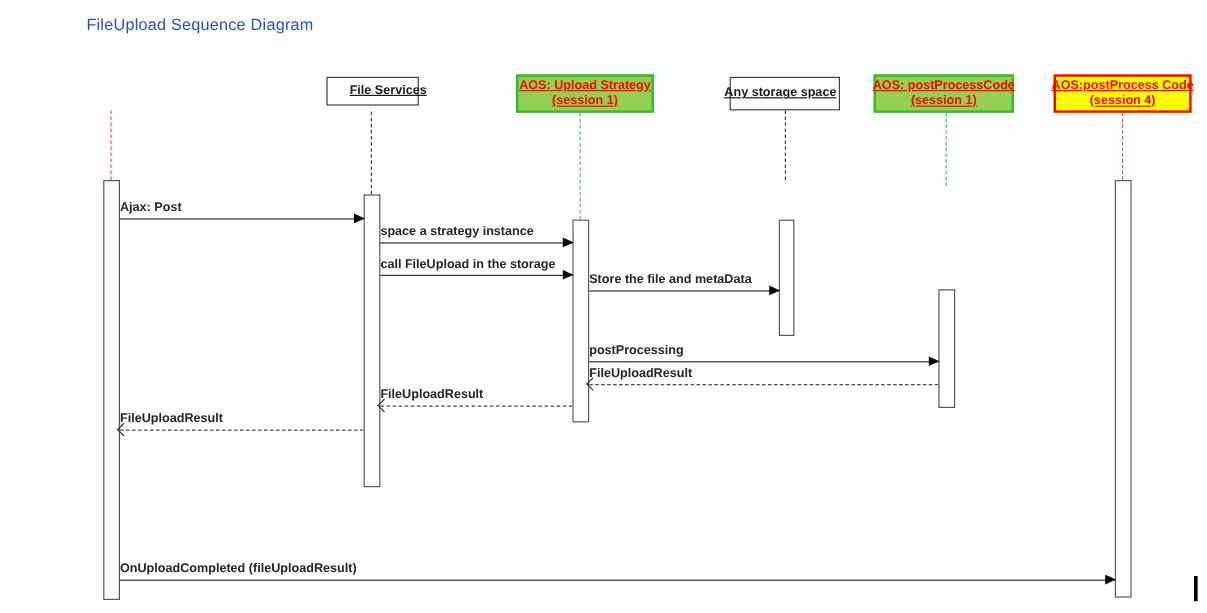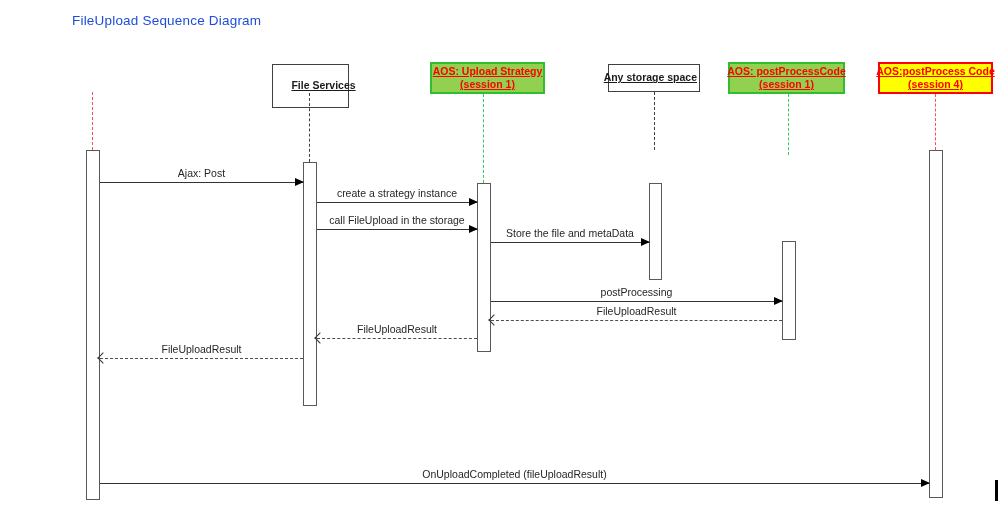--- a/index.html
+++ b/index.html
@@ -30,43 +30,43 @@
   
   .bar{
     position:absolute;background:#ffffff;border:1.5px solid #595959;
     box-sizing:border-box;
   }
   
   .msg{position:absolute;height:0;}
   .msg .line{position:absolute;left:0;right:0;top:0;border-top:1.4px solid #333333;}
   .msg.dashed .line{border-top-style:dashed;border-top-color:#4d4d4d;}
   .msg .label{
-    position:absolute;left:0;right:0;bottom:3px;text-align:center;
-    font-size:10.5px;color:#262626;white-space:nowrap;
+    position:absolute;left:0;right:0;bottom:3px;text-align:left;
+    font-size:10.5px;color:#262626;white-space:nowrap;font-weight:bold;
   }
   .head-solid-right{
     position:absolute;right:-1px;top:-3.6px;width:0;height:0;
     border-top:4px solid transparent;border-bottom:4px solid transparent;
     border-left:9px solid #000000;
   }
   .head-open-left{
     position:absolute;left:-1px;top:-3.6px;width:8px;height:8px;
     border-top:1.4px solid #333333;border-left:1.4px solid #333333;
     transform:rotate(-45deg);box-sizing:border-box;
   }
   .cursor-artifact{position:absolute;background:#000;}
 </style>
 </head>
 <body>
 
 <div id="canvas">
 
   <div class="title">FileUpload Sequence Diagram</div>
 
-  <div class="actor plain" style="left:272px;top:64px;width:77px;height:44px;padding-left:28px;">
+  <div class="actor plain" style="left:272px;top:64px;width:77px;height:24px;padding-left:28px;">
     <span>File Services</span>
 
   </div>
   <div class="actor green" style="left:430px;top:62px;width:115px;height:32px;">
     <span>AOS: Upload Strategy</span>
     <span>(session 1)</span>
   </div>
   <div class="actor plain" style="left:608px;top:64px;width:92px;height:28px;align-items:flex-end;">
     <span>Any storage space</span>
 
@@ -94,21 +94,21 @@
   <div class="bar" style="left:782px;top:241px;width:14px;height:99px;"></div>
   <div class="bar" style="left:929px;top:150px;width:14px;height:348px;"></div>
 
   <div class="msg" style="left:100px;top:182px;width:203px;">
     <div class="label">Ajax: Post</div>
     <div class="line"></div>
     <div class="head-solid-right"></div>
   </div>
 
   <div class="msg" style="left:317px;top:202px;width:160px;">
-    <div class="label">create a strategy instance</div>
+    <div class="label">space a strategy instance</div>
     <div class="line"></div>
     <div class="head-solid-right"></div>
   </div>
 
   <div class="msg" style="left:317px;top:229px;width:160px;">
     <div class="label">call FileUpload in the storage</div>
     <div class="line"></div>
     <div class="head-solid-right"></div>
   </div>
 

